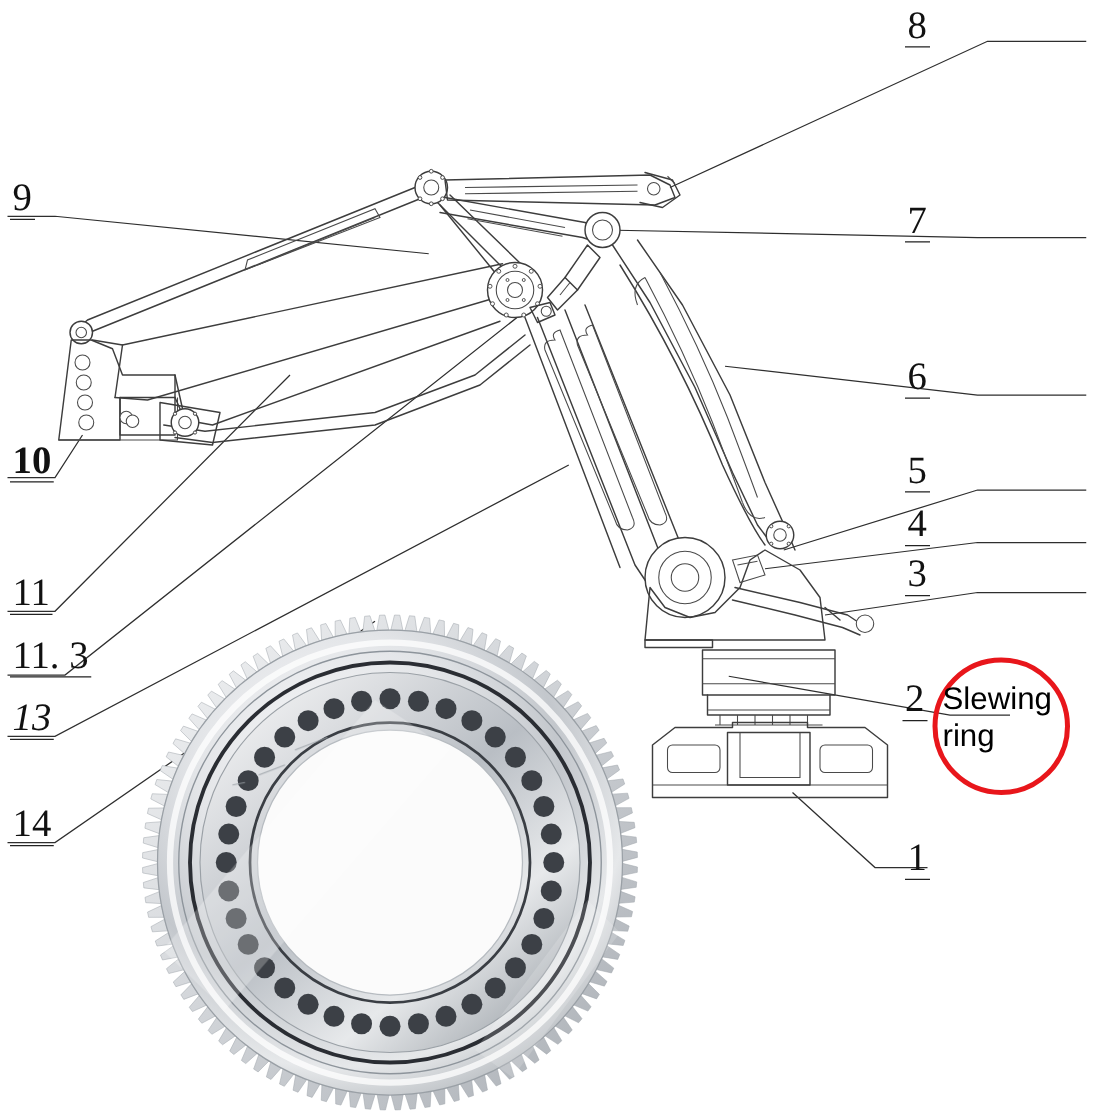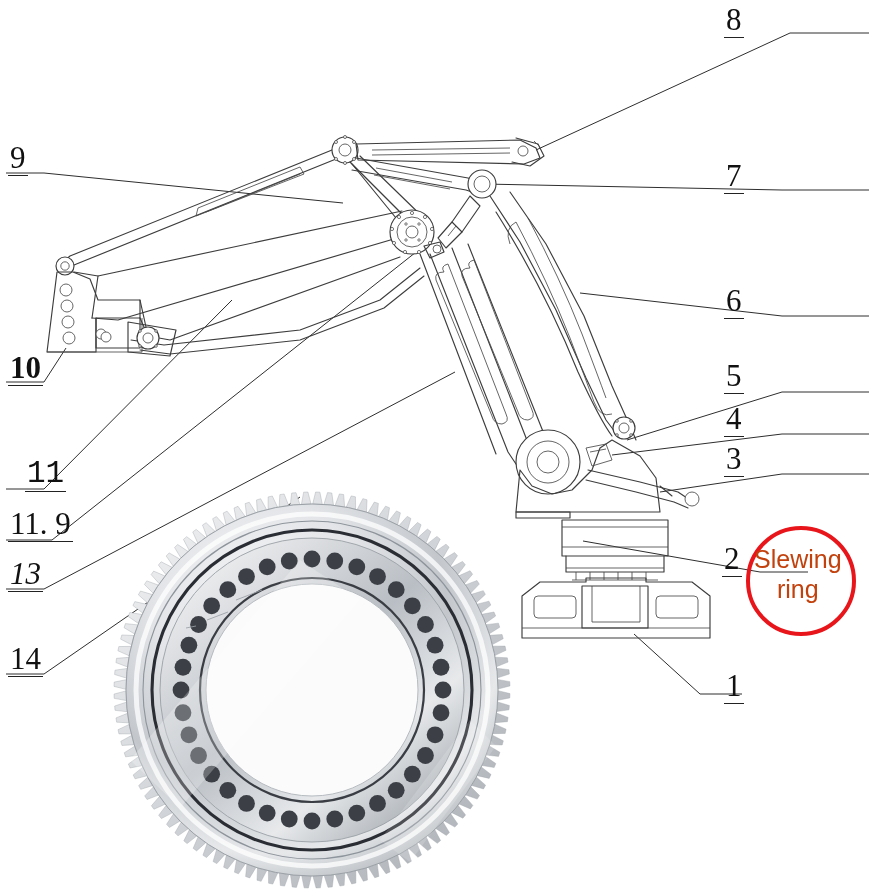--- a/index.html
+++ b/index.html
@@ -9,21 +9,21 @@
   
   .callout{position:absolute;font-family:"Liberation Serif",serif;font-size:31px;color:#111;
            line-height:1;white-space:nowrap;}
   .callout .num{display:inline-block;padding:0 2px 2px 2px;}
   .callout.ul .num{border-bottom:1.4px solid #222;}
 
   
   #annotation-circle{position:absolute;border:4px solid #e8161b;border-radius:50%;
         box-sizing:border-box;background:transparent;}
   #annotation-text{position:absolute;font-family:"Liberation Sans",sans-serif;font-size:25px;
-        color:#c2410c;line-height:30px;white-space:nowrap;text-align:center;}
+        color:#000000;line-height:30px;white-space:nowrap;}
 
   
   #drawing{position:absolute;left:0;top:0;}
 </style>
 </head>
 <body>
 
 <div id="page">
 
   <svg id="drawing" width="876" height="896" viewBox="0 0 876 896">
@@ -325,22 +325,22 @@
       <g stroke="#9aa0a6" stroke-width="1" fill="none" opacity="0.85">
         <path d="M236 600 L262 590"></path>
         <path d="M207 620 L228 612"></path>
         <path d="M196 626 L186 628"></path>
       </g>
     </g>
   </svg>
 
   <div class="callout ul" style="left:8px;  top:142px;"><span class="num">9</span></div>
   <div class="callout ul" style="left:8px;  top:352px;font-weight:bold;"><span class="num">10</span></div>
-  <div class="callout ul" style="left:25px;  top:458px;font-family:Liberation Mono, monospace;"><span class="num">11</span></div>
-  <div class="callout ul" style="left:8px;  top:508px;"><span class="num">11. 9</span></div>
+  <div class="callout ul" style="left:8px;  top:458px;"><span class="num">11</span></div>
+  <div class="callout ul" style="left:8px;  top:508px;"><span class="num">11. 3</span></div>
   <div class="callout ul" style="left:8px;  top:558px;font-style:italic;"><span class="num">13</span></div>
   <div class="callout ul" style="left:8px;  top:643px;"><span class="num">14</span></div>
 
   <div class="callout ul" style="left:724px; top:4px;"><span class="num">8</span></div>
   <div class="callout ul" style="left:724px; top:160px;"><span class="num">7</span></div>
   <div class="callout ul" style="left:724px; top:285px;"><span class="num">6</span></div>
   <div class="callout ul" style="left:724px; top:360px;"><span class="num">5</span></div>
   <div class="callout ul" style="left:724px; top:403px;"><span class="num">4</span></div>
   <div class="callout ul" style="left:724px; top:443px;"><span class="num">3</span></div>
   <div class="callout ul" style="left:722px; top:543px;"><span class="num">2</span></div>

